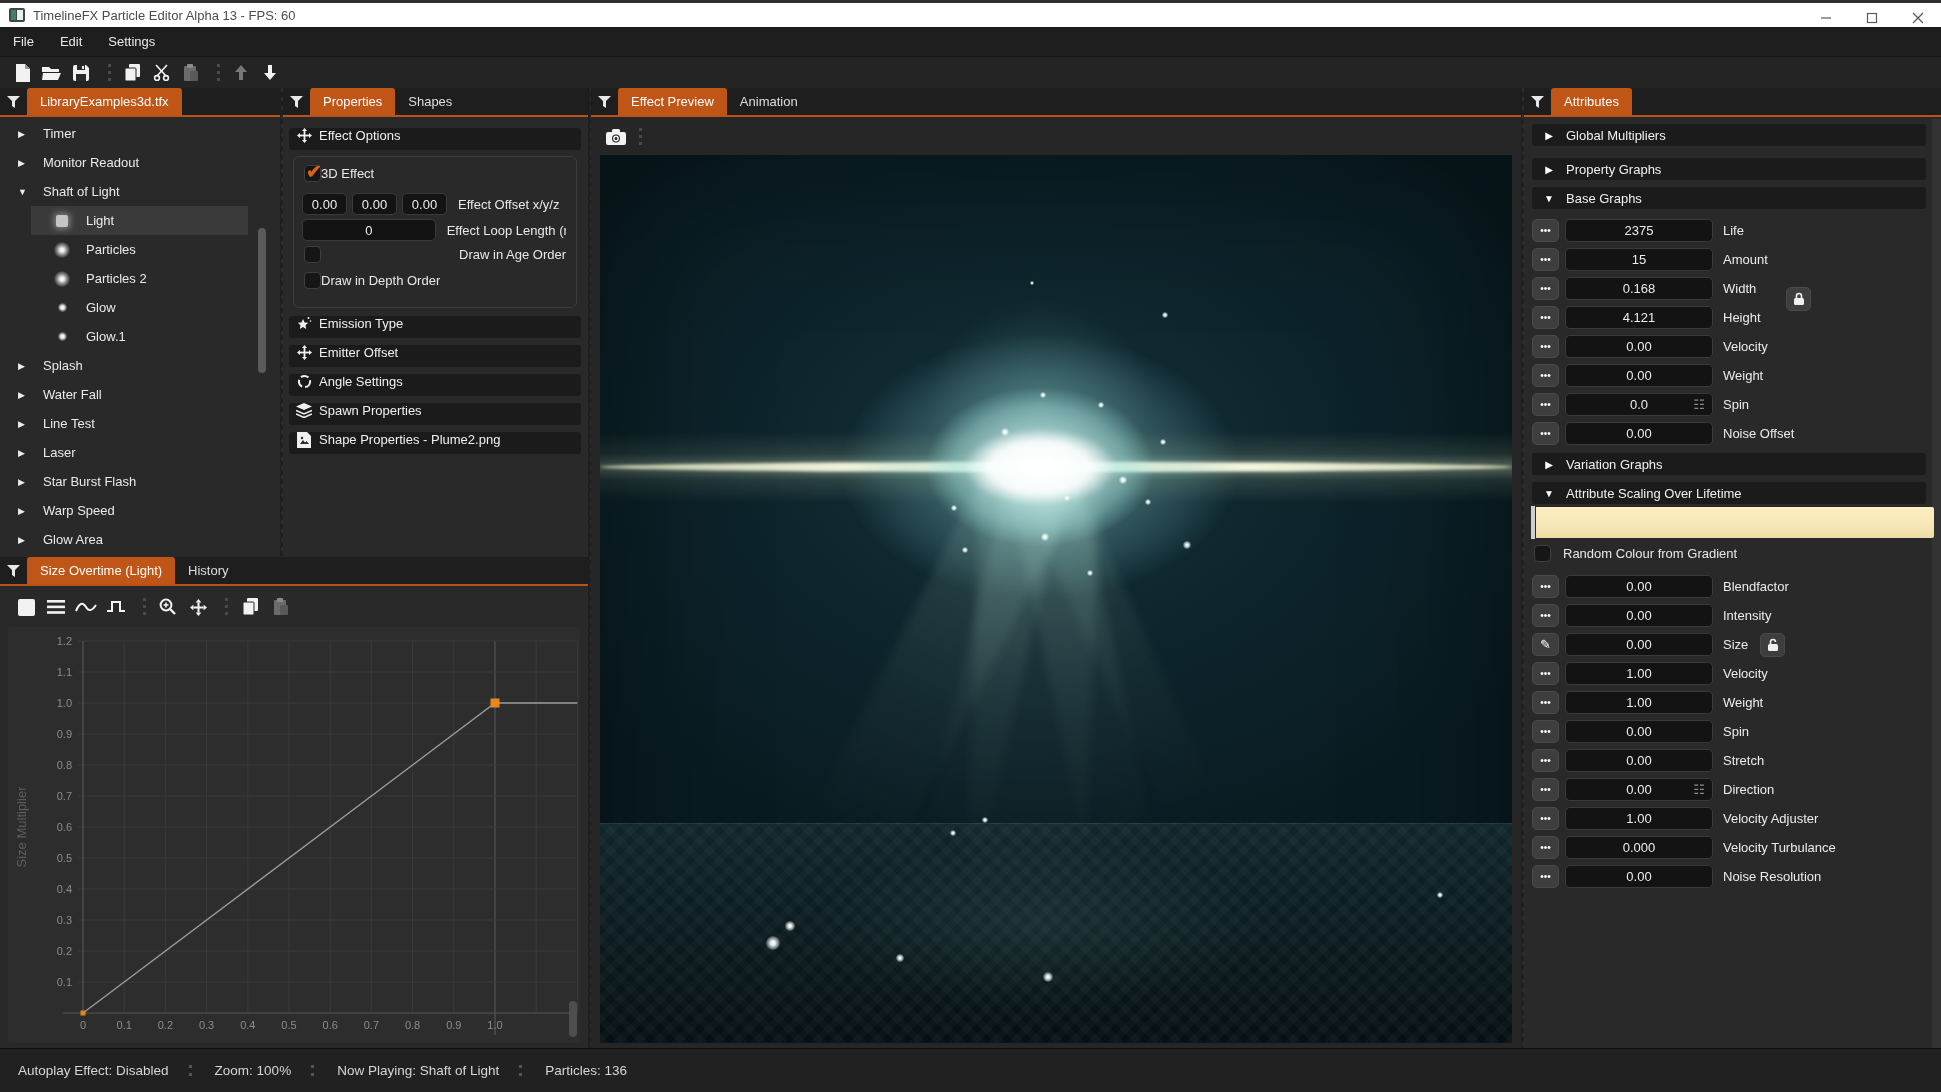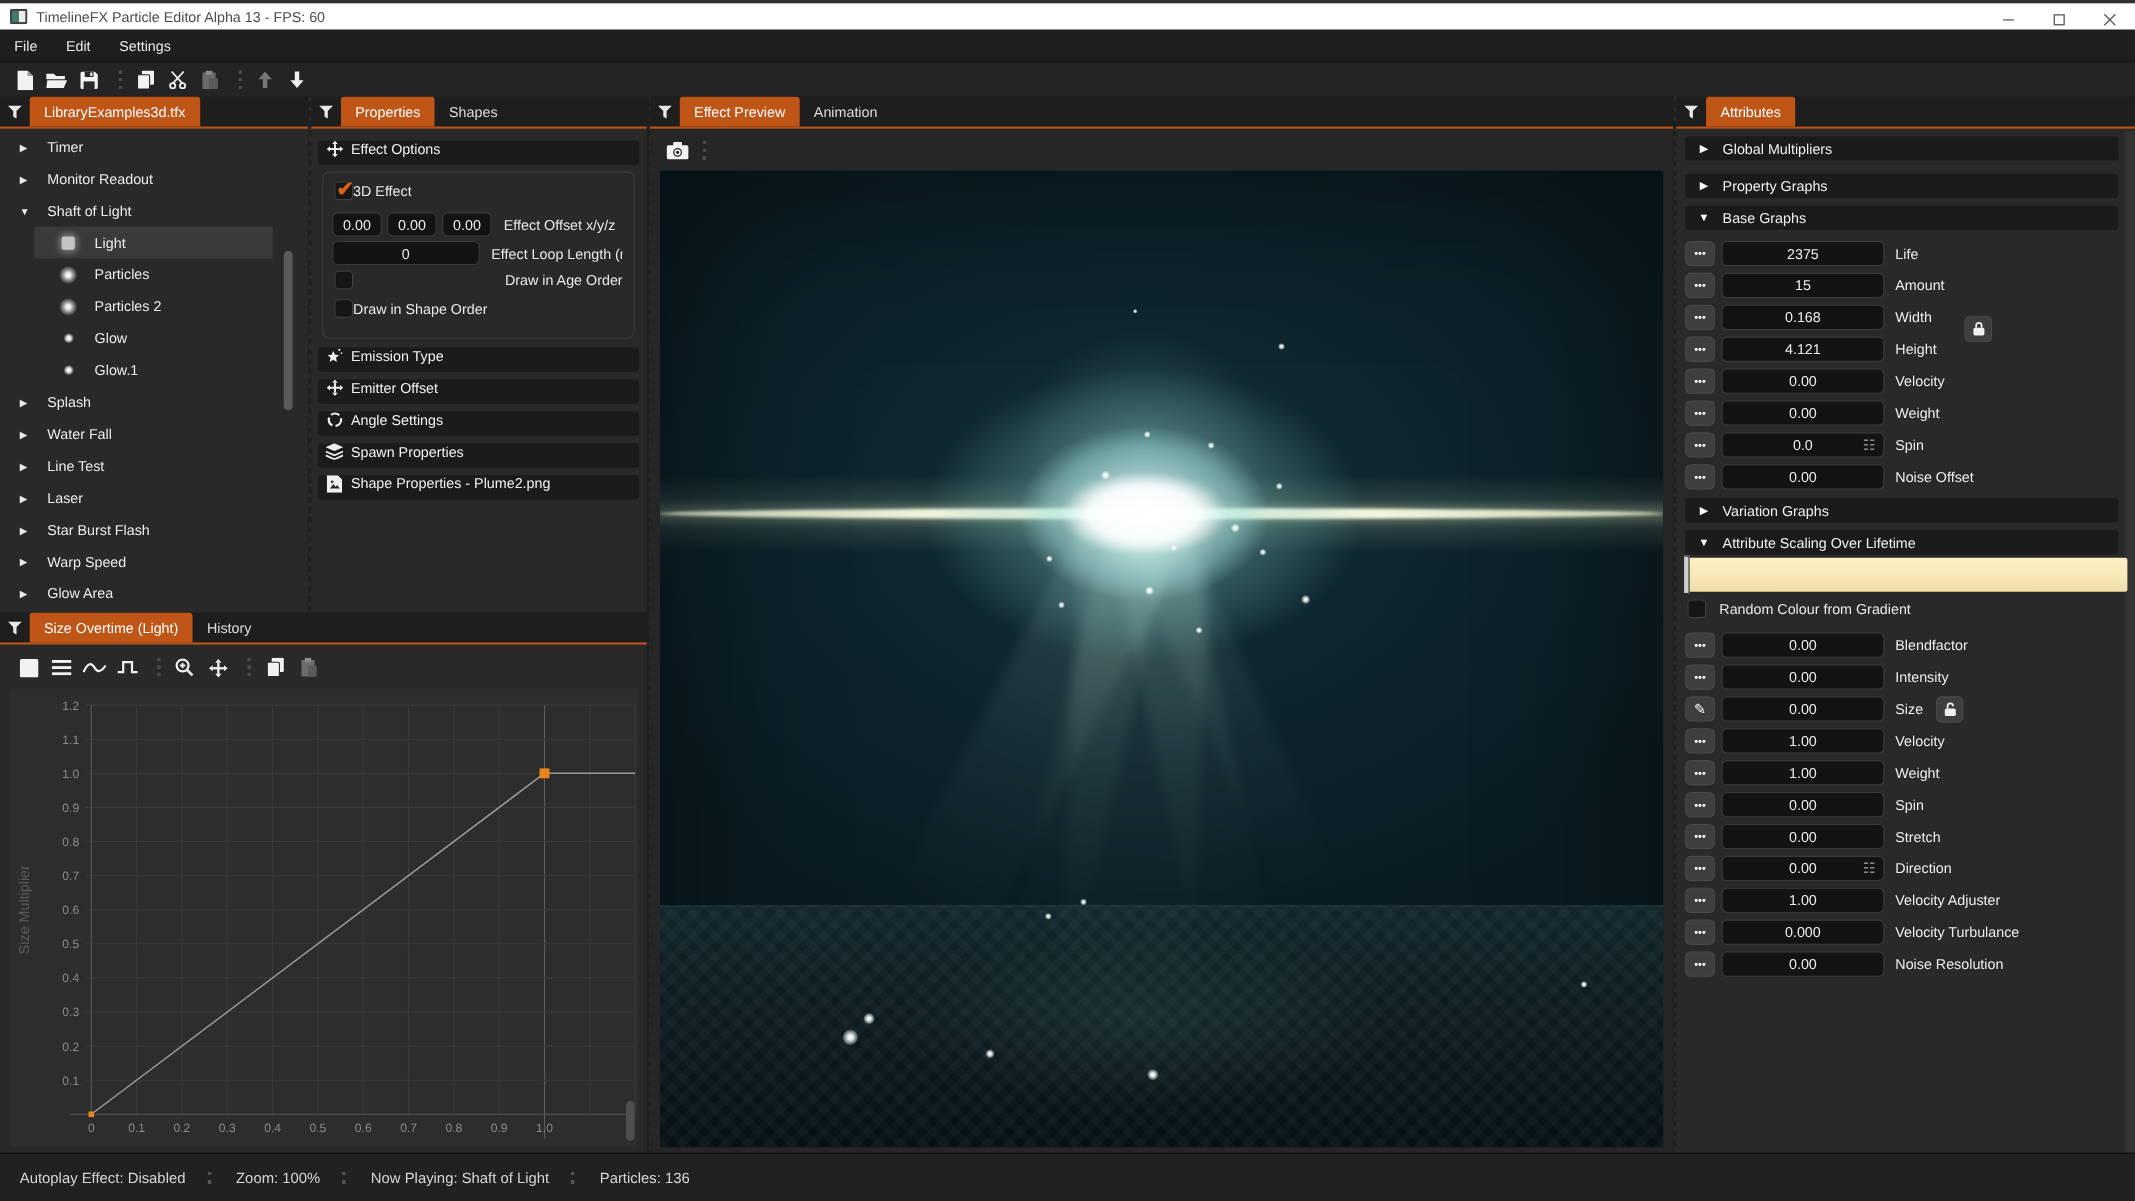--- a/index.html
+++ b/index.html
@@ -411,21 +411,21 @@
         <div class="prop-row" style="top:62px; left:8px; gap:5px;">
           <span class="field fld-lg">0</span>
           <span class="row-caption" style="margin-left:6px;">Effect Loop Length (mi</span>
         </div>
         <div class="prop-row" style="top:89px; left:10px;justify-content:space-between;">
           <span class="checkbox"></span>
           <span class="row-caption">Draw in Age Order</span>
         </div>
         <div class="prop-row" style="top:115px; left:10px;">
           <span class="checkbox"></span>
-          <span class="row-caption">Draw in Shape Order</span>
+          <span class="row-caption">Draw in Depth Order</span>
         </div>
       </div>
 
       <div class="sec-header" style="top:228px;">
         <span class="sec-icon">
             <svg width="16" height="15" viewBox="0 0 16 15">
               <path d="M7 3 l1.6 3.4 3.6.4 -2.7 2.5 .7 3.7 -3.2 -1.9 -3.2 1.9 .7 -3.7 -2.7 -2.5 3.6 -.4 z" fill="#f0f0f0"></path>
               <circle cx="12.5" cy="2" r="1" fill="#f0f0f0"></circle>
               <circle cx="14.5" cy="5" r=".8" fill="#f0f0f0"></circle>
             </svg>

